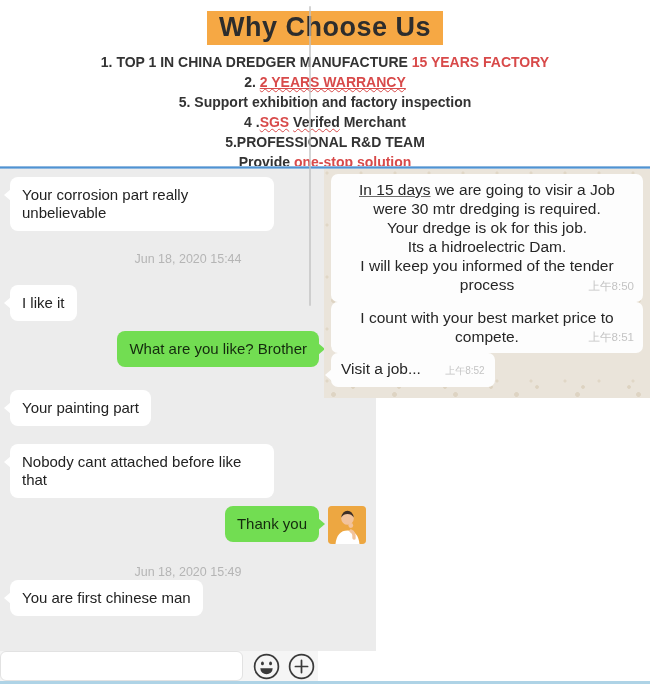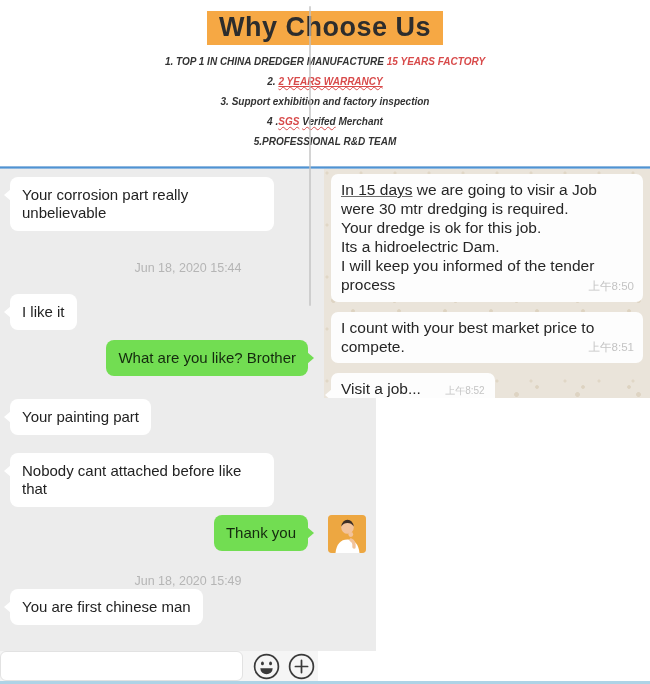--- a/index.html
+++ b/index.html
@@ -9,21 +9,21 @@
     font-family:"Liberation Sans", sans-serif; background:#ffffff;
   }
 
   
   .header { position:absolute; top:8px; left:0; width:650px; height:166px; text-align:center; }
   .title-hl {
     display:inline-block; margin-top:3px; padding:1px 12px 2px;
     background:#f6a844; color:#2d2d2d; font-size:27px; font-weight:bold; letter-spacing:.5px;
   }
   .points { margin-top:7px; }
-  .pt { font-size:10px; font-weight:bold; color:#333; line-height:20px;font-style:italic; }
+  .pt { font-size:14px; font-weight:bold; color:#333; line-height:20px; }
   .red { color:#d84a4a; }
   .u-solid { text-decoration:underline; }
   .u-wavy { text-decoration:underline wavy #d84a4a; text-decoration-thickness:1px; }
 
   
   .divider-top { position:absolute; top:166px; left:0; width:650px; height:3px;
     background:linear-gradient(#aecbe8,#4f93d2,#aecbe8); }
   .divider-bottom { position:absolute; top:681px; left:0; width:650px; height:3px; background:#aed3e6; }
 
   
@@ -37,35 +37,35 @@
   .msg-r {
     position:relative; width:fit-content; max-width:264px;
     background:#ffffff; border-radius:8px; padding:9px 12px;
     font-size:15px; line-height:18px; color:#222;
   }
   .msg-r::before {
     content:""; position:absolute; left:-6px; top:12px;
     border-top:6px solid transparent; border-bottom:6px solid transparent;
     border-right:7px solid #ffffff;
   }
-  .sent-row { display:flex; justify-content:flex-end; align-items:flex-start; gap:20px; }
+  .sent-row { display:flex; justify-content:flex-end; align-items:flex-start; gap:9px; }
   .msg-s {
     position:relative; width:fit-content; max-width:240px;
     background:#72dd52; border-radius:8px; padding:9px 12px;
     font-size:15px; line-height:18px; color:#142a0e;
   }
   .msg-s::after {
     content:""; position:absolute; right:-6px; top:12px;
     border-top:6px solid transparent; border-bottom:6px solid transparent;
     border-left:7px solid #72dd52;
   }
   .avatar { width:38px; height:38px; border-radius:4px; overflow:hidden; flex-shrink:0; }
   .date-sep { text-align:center; color:#b5b5b5; font-size:12.5px; line-height:16px; }
 
-  .mt26{margin-top:29px}.mt18{margin-top:18px}.mt10{margin-top:10px}
+  .mt26{margin-top:20px}.mt18{margin-top:18px}.mt10{margin-top:10px}
   .mt21{margin-top:21px}.mt8{margin-top:8px}.mt20{margin-top:20px}.mt14{}
 
   
   .composer { position:absolute; top:651px; left:0; width:318px; height:30px; background:#f5f5f5; }
   .composer input {
     position:absolute; left:0; top:0; width:243px; height:30px;
     background:#ffffff; border:1px solid #e2e2e2; border-radius:6px;
     font-family:"Liberation Sans",sans-serif; font-size:14px; padding:0 8px; outline:none;
   }
   .icon-btn { position:absolute; top:1px; width:29px; height:29px; cursor:pointer; background:none; border:none; padding:0; }
@@ -78,22 +78,22 @@
     background-image:
       radial-gradient(circle, #ddd3c1 1.5px, transparent 2.2px),
       radial-gradient(circle, #e0d7c6 1.2px, transparent 1.9px),
       radial-gradient(circle, #ded4c3 2px, transparent 2.8px);
     background-size:46px 38px, 34px 52px, 61px 47px;
     background-position:6px 9px, 20px 30px, 40px 14px;
     padding:5px 7px; overflow:hidden;
   }
   .rmsg {
     position:relative; background:#fdfdfd; border-radius:7px;
-    padding:6px 10px 7px; margin-bottom:10px;
-    font-size:15.5px; line-height:19px; color:#262626;
+    padding:6px 10px 7px; margin-bottom:0;
+    font-size:15.5px; line-height:19px; color:#262626;text-align:center;
   }
   .rmsg .pre { white-space:pre-line; }
   .rmsg .time-abs { position:absolute; right:9px; bottom:6px; color:#c4c4c4; font-size:11.5px; }
   .rmsg-fit { width:fit-content; max-width:100%; }
   .rmsg-fit::before {
     content:""; position:absolute; left:-6px; bottom:6px;
     border-top:6px solid transparent; border-bottom:6px solid transparent;
     border-right:7px solid #fdfdfd;
   }
   .time-inline { color:#c4c4c4; font-size:10px; margin-left:20px; }
@@ -102,23 +102,24 @@
 </head>
 <body>
 
 <div id="app">
 
   <div class="header">
     <span class="title-hl">Why Choose Us</span>
     <div class="points">
       <div class="pt"><span>1. TOP 1 IN CHINA DREDGER MANUFACTURE</span> <span class="red">15 YEARS FACTORY</span></div>
       <div class="pt"><span>2.</span> <span class="red u-solid"><span class="u-wavy">2 YEARS WARRANCY</span></span></div>
-      <div class="pt">3. Support exhibition and factory inspection</div>
+      <div class="pt">5. Support exhibition and factory inspection</div>
       <div class="pt"><span>4 .</span><span class="red u-wavy">SGS</span> <span class="u-wavy" style="text-decoration-color:#d84a4a">Verifed</span> <span>Merchant</span></div>
       <div class="pt">5.PROFESSIONAL R&amp;D TEAM</div>
+      <div class="pt"><span>Provide</span> <span class="red">one-stop solution</span></div>
     </div>
   </div>
 
   <div class="divider-top"></div>
 
   <div class="chat-left">
     <div class="msg-r">Your corrosion part really unbelievable</div>
     <div class="date-sep mt26">Jun 18, 2020 15:44</div>
     <div class="msg-r mt18">I like it</div>
 

